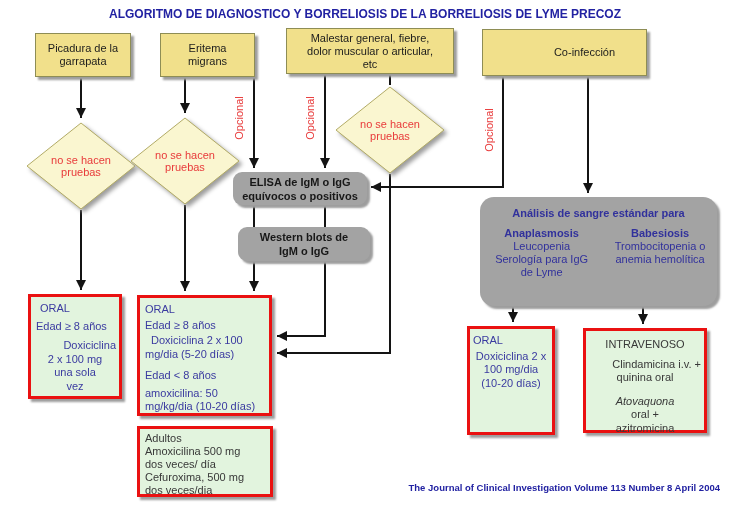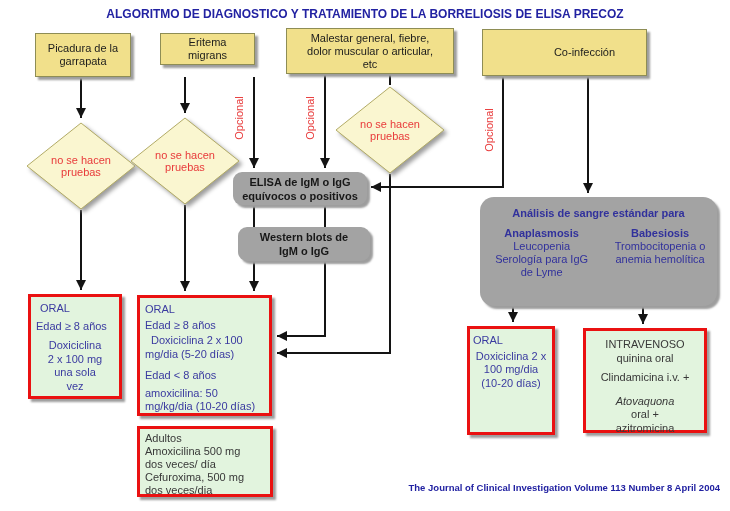--- a/index.html
+++ b/index.html
@@ -23,35 +23,35 @@
   .a-title{font-weight:bold;margin-top:9px;font-size:11px;}
   .a-cols{display:flex;margin-top:7px;line-height:13px;}
   .a-col-left{width:52%;}
   .a-col-right{width:48%;}
   .a-head{font-weight:bold;}
   .gbox{position:absolute;background:#e2f4de;border:3px solid #ea1111;
         box-shadow:3px 3px 2px #9d9d9d;z-index:2;font-size:11px;line-height:13.5px;
         color:#3a3aa0;padding:5px 3px;box-sizing:border-box;}
   .gbox.dark{color:#383838;}
   .tl{text-align:left;} .tc{text-align:center;}
-  .mt2{margin-top:2px;} .mt4{margin-top:4px;} .mt6{margin-top:6px;}
+  .mt2{margin-top:2px;} .mt4{margin-top:4px;} .mt6{margin-top:6px;text-align:right;}
   .mt8{margin-top:8px;} .mt10{margin-top:10px;font-style:italic;}
   .pl2{padding-left:2px;} .pl6{padding-left:6px;}
   .opt{position:absolute;width:60px;height:12px;transform:rotate(-90deg);color:#e83a3a;
        font-size:11px;line-height:12px;text-align:center;z-index:3;}
   .footer{position:absolute;top:482px;right:10px;font-size:9.5px;font-weight:bold;
           color:#2222a2;z-index:3;}
   .wrapspan{display:block;}
 </style>
 </head>
 <body>
 
 <div id="canvas">
 
-  <div class="title">ALGORITMO DE DIAGNOSTICO Y TRATAMIENTO DE LA BORRELIOSIS DE ELISA PRECOZ</div>
+  <div class="title">ALGORITMO DE DIAGNOSTICO Y BORRELIOSIS DE LA BORRELIOSIS DE LYME PRECOZ</div>
 
   <svg class="connectors" width="730" height="511">
     <defs>
       <marker id="arw" markerUnits="userSpaceOnUse" markerWidth="12" markerHeight="10" refX="10" refY="5" orient="auto">
         <path d="M0,0 L10,5 L0,10 Z" fill="#141414"></path>
       </marker>
     </defs>
     <g stroke="#141414" stroke-width="2" fill="none">
       <path d="M81,77 V118" marker-end="url(#arw)"></path>
       <path d="M81,210 V290" marker-end="url(#arw)"></path>
@@ -66,21 +66,21 @@
       <path d="M503,76 L503,187 L371,187" marker-end="url(#arw)"></path>
       <path d="M588,76 V193" marker-end="url(#arw)"></path>
       <path d="M513,292 V322" marker-end="url(#arw)"></path>
       <path d="M643,292 V324" marker-end="url(#arw)"></path>
     </g>
   </svg>
 
   <div class="ybox" style="left:35px;top:33px;width:96px;height:44px;">
     <span class="wrapspan" style="max-width:82px;">Picadura de la garrapata</span>
   </div>
-  <div class="ybox" style="left:160px;top:33px;width:95px;height:32px;">
+  <div class="ybox" style="left:160px;top:33px;width:95px;height:44px;">
     <span class="wrapspan" style="max-width:54px;">Eritema migrans</span>
   </div>
   <div class="ybox" style="left:286px;top:28px;width:168px;height:46px;">
     <span class="wrapspan" style="max-width:142px;">Malestar general, fiebre, dolor muscular o articular, etc</span>
   </div>
   <div class="ybox" style="left:482px;top:29px;width:165px;height:47px;padding-left:40px;">
     <span class="wrapspan">Co-infección</span>
   </div>
 
   <div class="diamond" style="left:25px;top:122px;width:112px;height:88px;">
@@ -167,22 +167,22 @@
 
   <div class="gbox" style="left:467px;top:326px;width:88px;height:109px;">
     <div class="tl">ORAL</div>
     <div class="tc mt2">Doxiciclina 2 x</div>
     <div class="tc">100 mg/dia</div>
     <div class="tc">(10-20 días)</div>
   </div>
 
   <div class="gbox dark" style="left:583px;top:328px;width:124px;height:105px;">
     <div class="tc mt2">INTRAVENOSO</div>
+    <div class="tc mt6">Clindamicina i.v. +</div>
     <div class="tc">quinina oral</div>
-    <div class="tc mt6">Clindamicina i.v. +</div>
     <div class="tc mt10">Atovaquona</div>
     <div class="tc">oral +</div>
     <div class="tc">azitromicina</div>
   </div>
 
   <div class="footer">The Journal of Clinical Investigation Volume 113 Number 8 April 2004</div>
 
 </div>
 
 </body></html>

